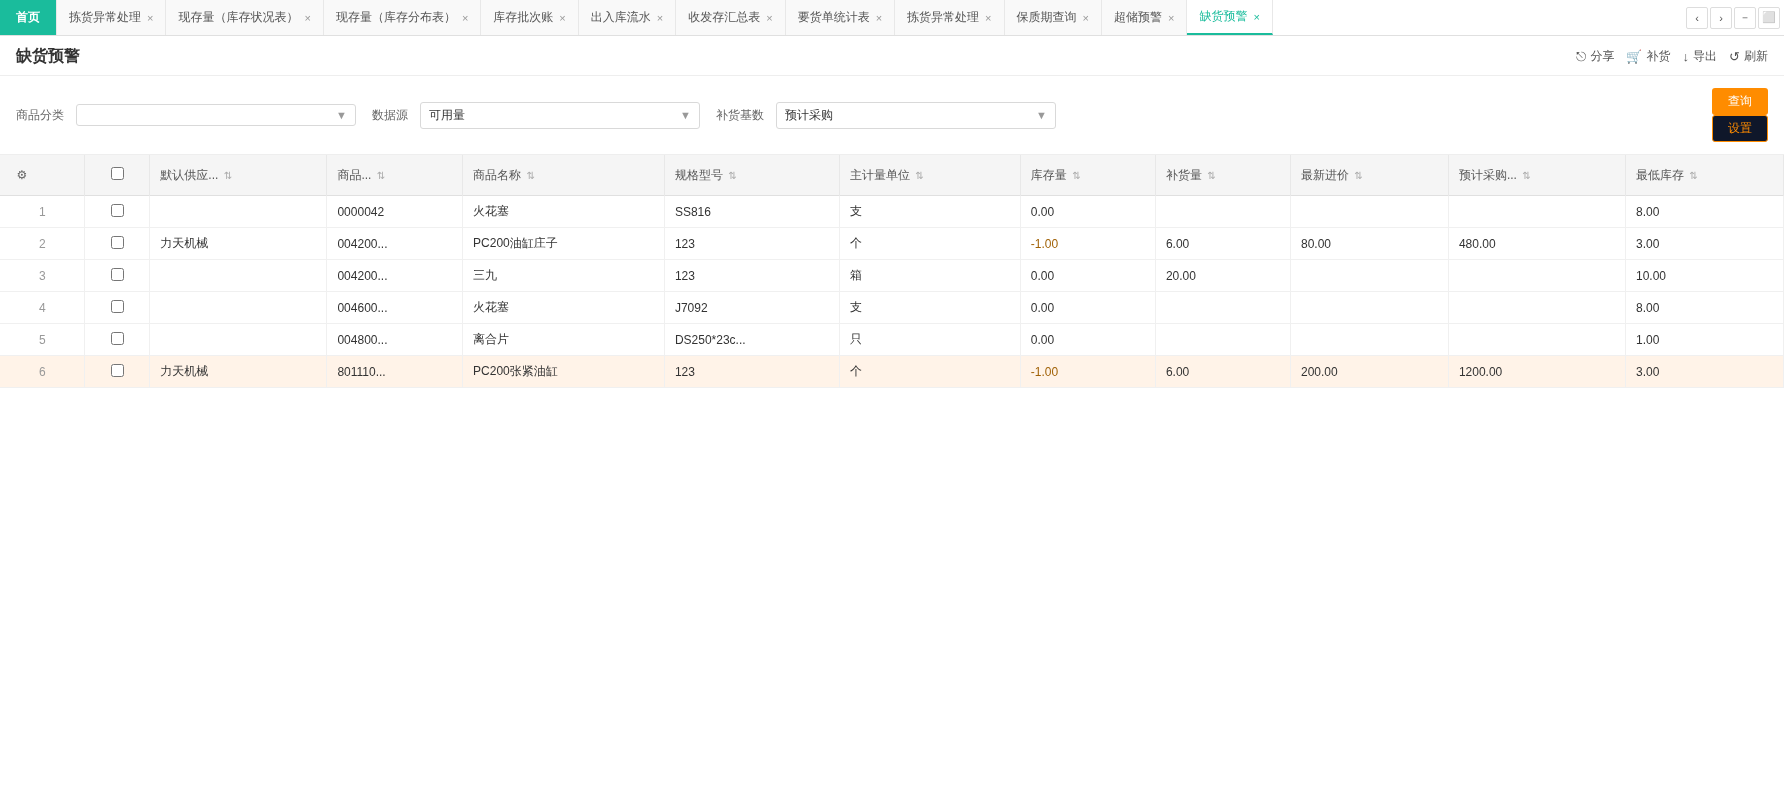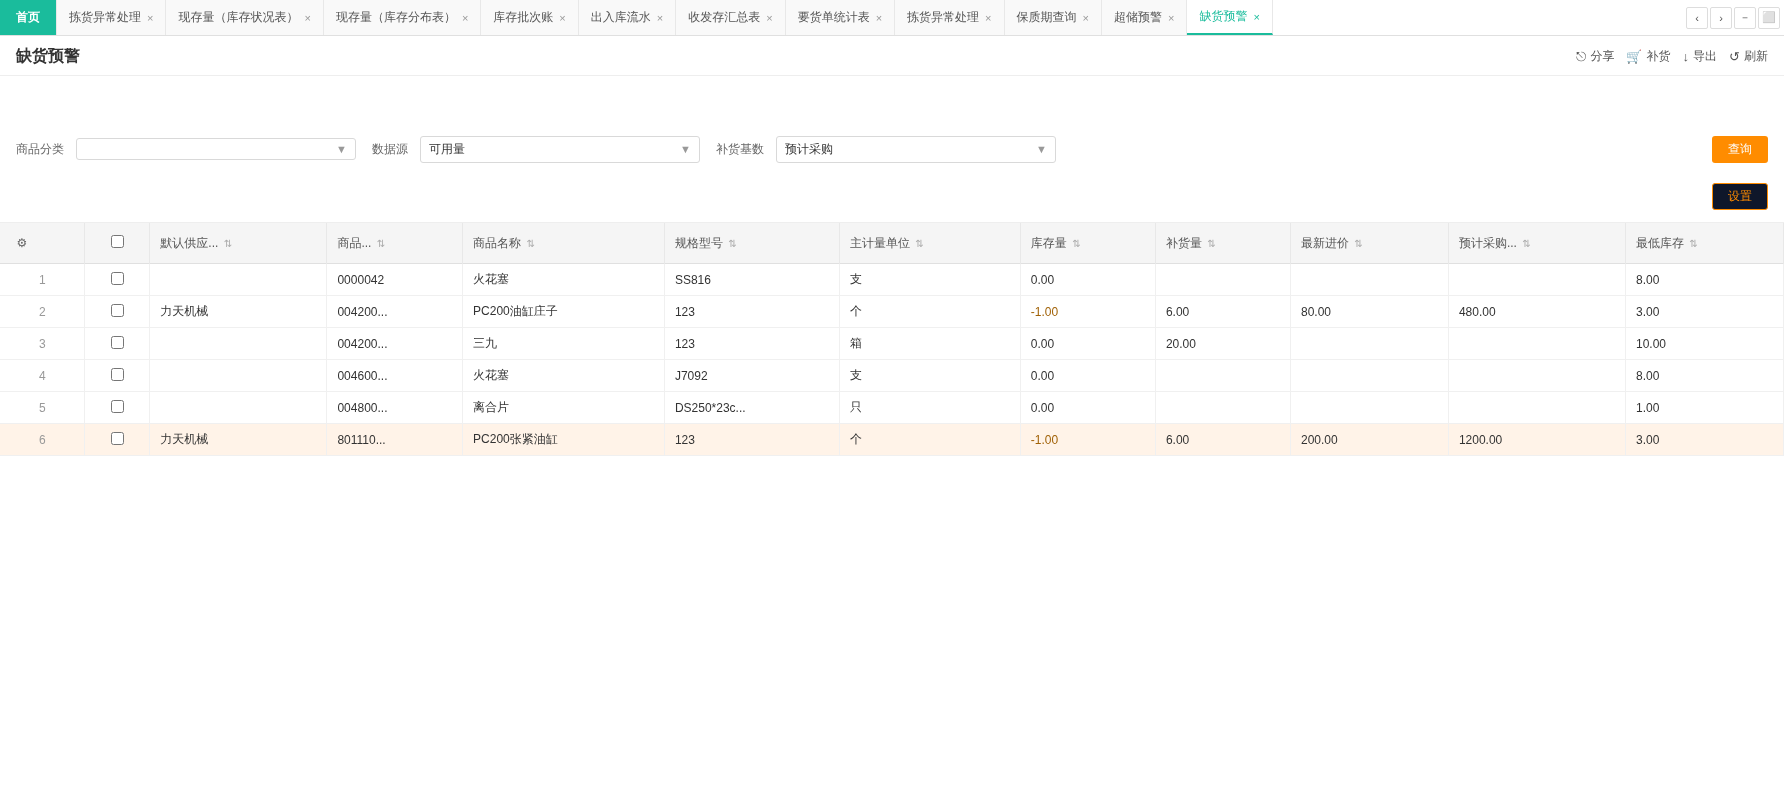--- a/index.html
+++ b/index.html
@@ -126,22 +126,21 @@
       cursor: pointer;
       min-width: 200px;
       justify-content: space-between;
     }
     .filter-select .chevron { color: #999; font-size: 11px; margin-left: 8px; }
     .filter-select-wide { min-width: 280px; }
     .filter-buttons {
       margin-left: auto;
       display: flex;
       flex-direction: column;
-      gap: 20px;
-      margin-top: 48px;
+      gap: 0;
     }
     .btn-query {
       background: #ff8c00;
       color: #fff;
       border: none;
       padding: 5px 16px;
       border-radius: 3px;
       cursor: pointer;
       font-size: 12px;
     }

